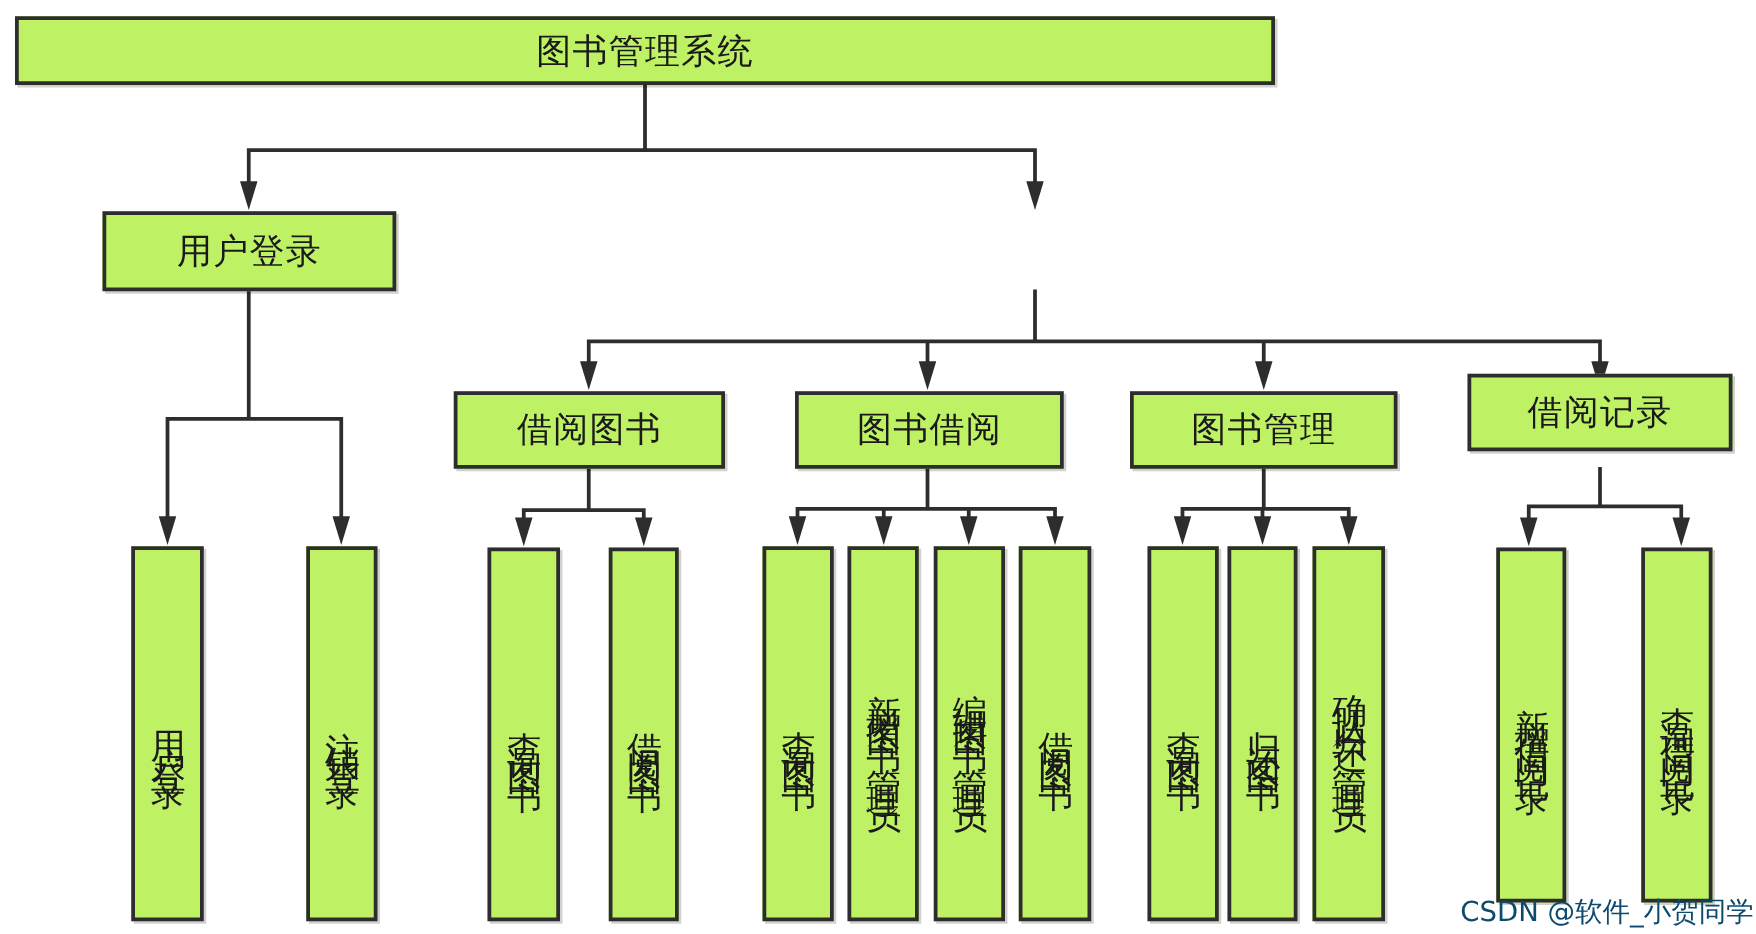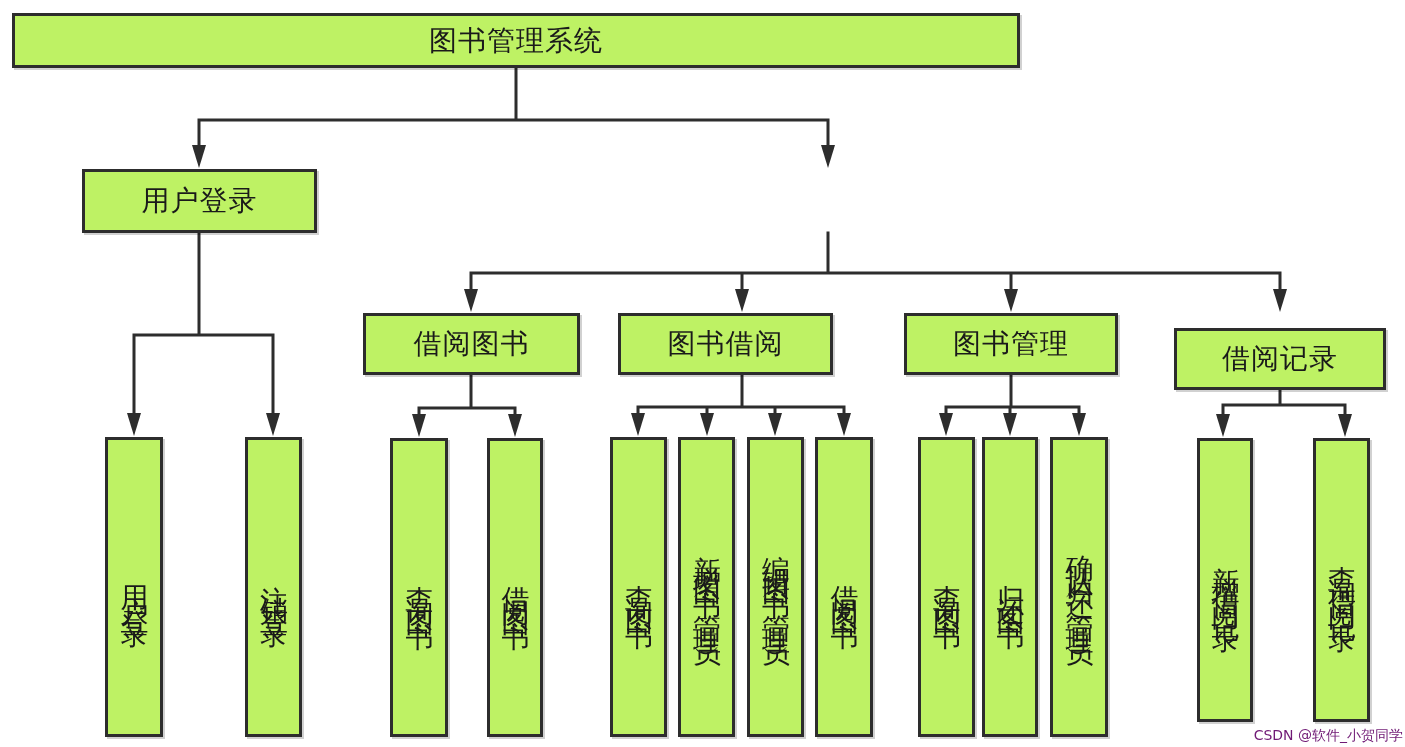--- a/index.html
+++ b/index.html
@@ -44,22 +44,22 @@
     writing-mode: vertical-rl;
     text-orientation: mixed;
     letter-spacing: 12px;
     white-space: nowrap;
   }
   .watermark {
     position: absolute;
     right: 2px;
     bottom: 2px;
     z-index: 5;
-    font-size: 14px;
-    color: #701a75;
+    font-size: 22px;
+    color: #0c4a6e;
     white-space: nowrap;
   }
 </style>
 </head>
 <body>
 
 <div class="canvas">
 
   <svg class="wires" viewBox="0 0 1405 747" xmlns="http://www.w3.org/2000/svg">
     <g stroke="#2d2d2d" stroke-width="3" fill="none" stroke-linecap="square">
@@ -98,27 +98,27 @@
     <span>图书管理系统</span>
   </div>
 
   <div class="box hbox" style="left:82px; top:169px; width:235px; height:64px">
     <span>用户登录</span>
   </div>
 
   <div class="box hbox" style="left:363px; top:313px; width:217px; height:62px">
     <span>借阅图书</span>
   </div>
-  <div class="box hbox" style="left:618px; top:313px; width:215px; height:62px">
+  <div class="box hbox" style="left:636px; top:313px; width:215px; height:62px">
     <span>图书借阅</span>
   </div>
   <div class="box hbox" style="left:904px; top:313px; width:214px; height:62px">
     <span>图书管理</span>
   </div>
-  <div class="box hbox" style="left:1174px; top:328px; width:212px; height:62px">
+  <div class="box hbox" style="left:1174px; top:299px; width:212px; height:62px">
     <span>借阅记录</span>
   </div>
 
   <div class="box vbox" style="left:105px; top:437px; width:58px; height:300px">
     <span>用户登录</span>
   </div>
   <div class="box vbox" style="left:245px; top:437px; width:57px; height:300px">
     <span>注销登录</span>
   </div>
 

